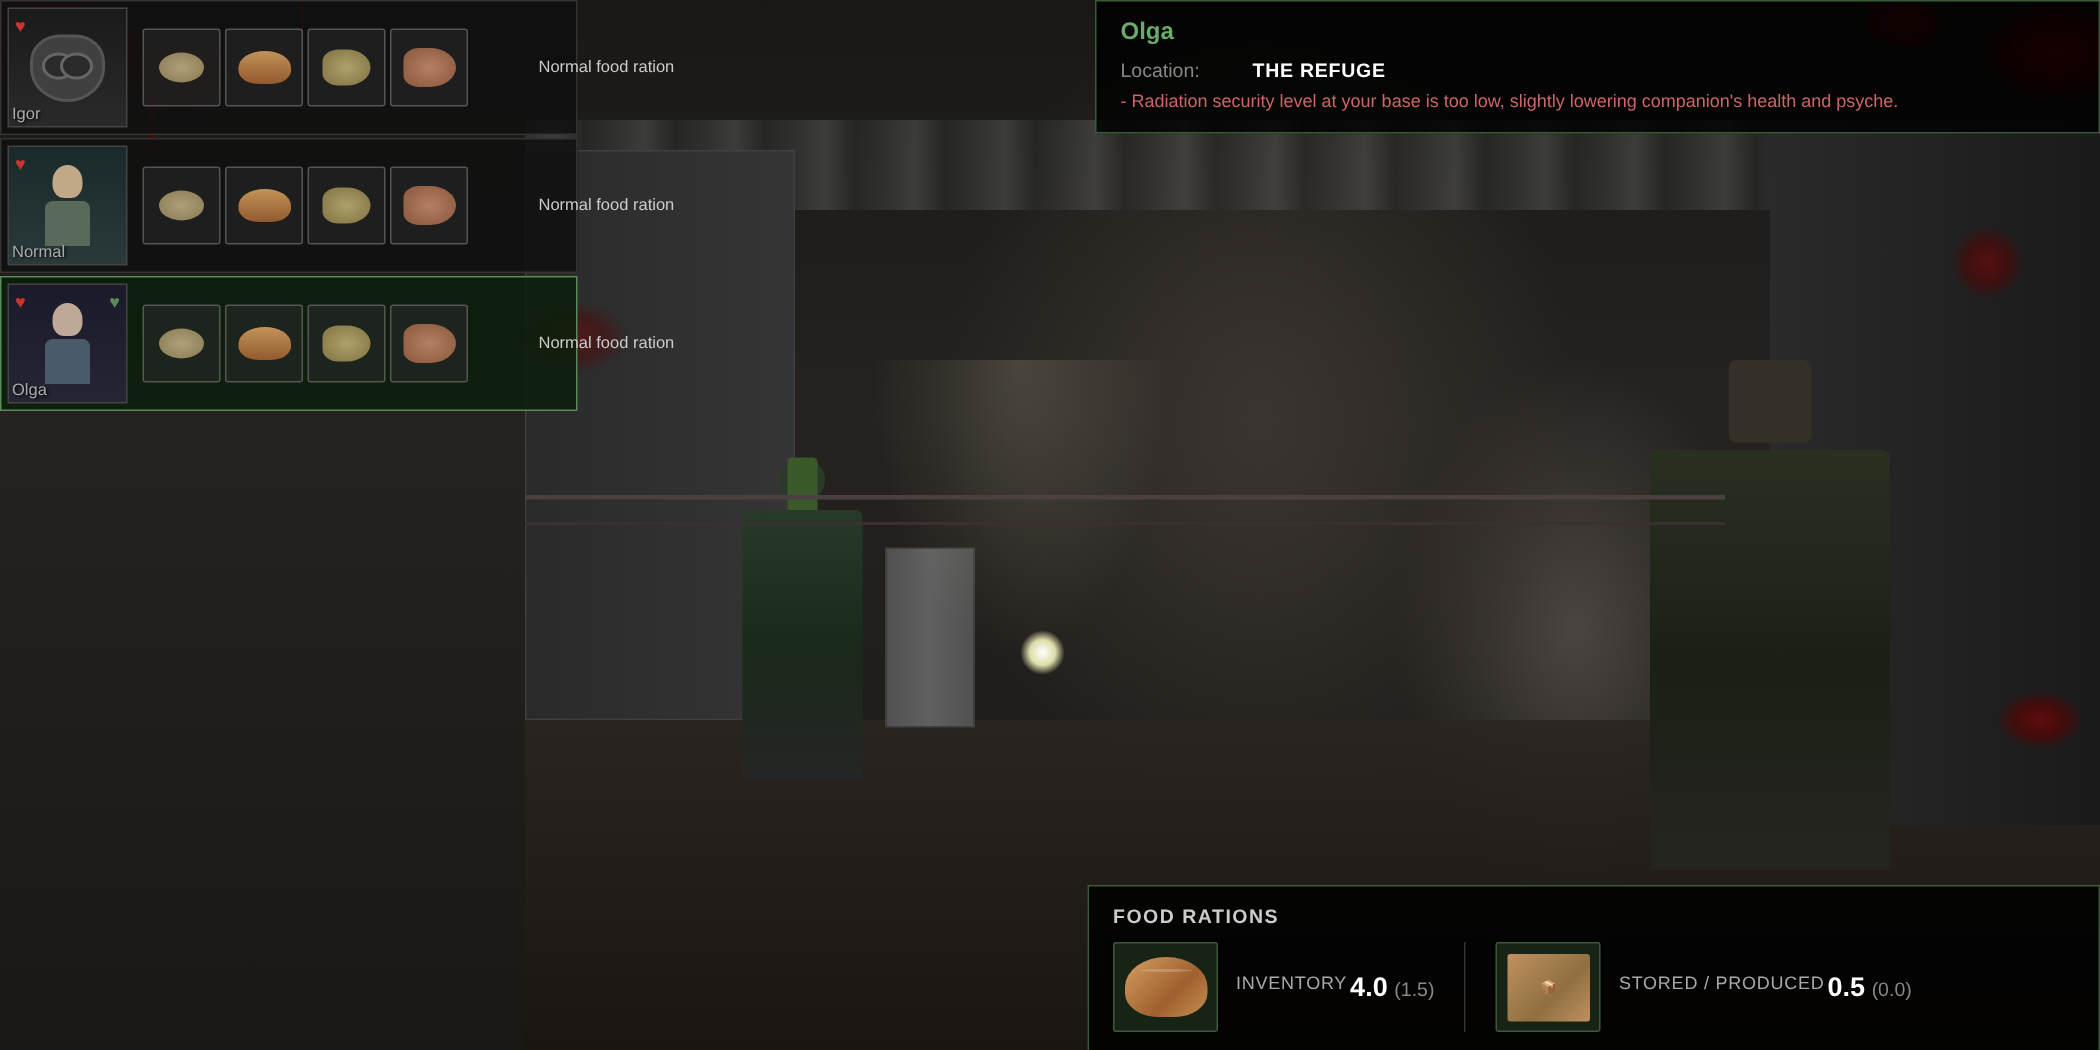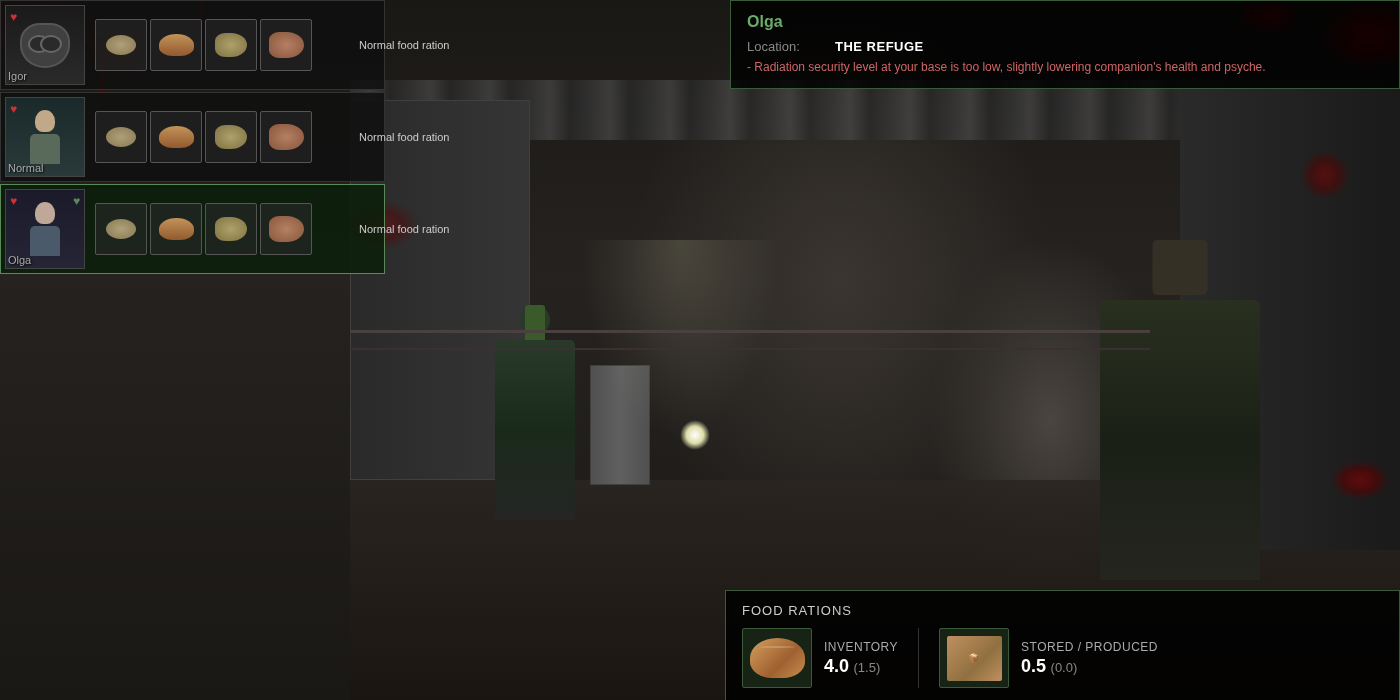--- a/index.html
+++ b/index.html
@@ -503,21 +503,21 @@
       background: rgba(0, 0, 0, 0.85);
       border: 1px solid #3a5a3a;
       border-bottom: none;
       padding: 12px 16px;
       z-index: 10;
     }
 
     .bottom-panel-title {
       color: #cccccc;
       font-size: 13px;
-      font-weight: normal;
+      font-weight: bold;
       letter-spacing: 1px;
       margin-bottom: 10px;
     }
 
     .rations-row {
       display: flex;
       gap: 20px;
       align-items: center;
     }
 
@@ -570,21 +570,21 @@
 
     .box-label-inner {
       color: #fff;
       font-size: 9px;
       text-align: center;
       line-height: 1.2;
     }
 
     .ration-info {
       display: flex;
-      flex-direction: column;
+      flex-direction: row;
       gap: 2px;
     }
 
     .ration-category {
       color: #aaaaaa;
       font-size: 12px;
       letter-spacing: 0.5px;
     }
 
     .ration-value {

